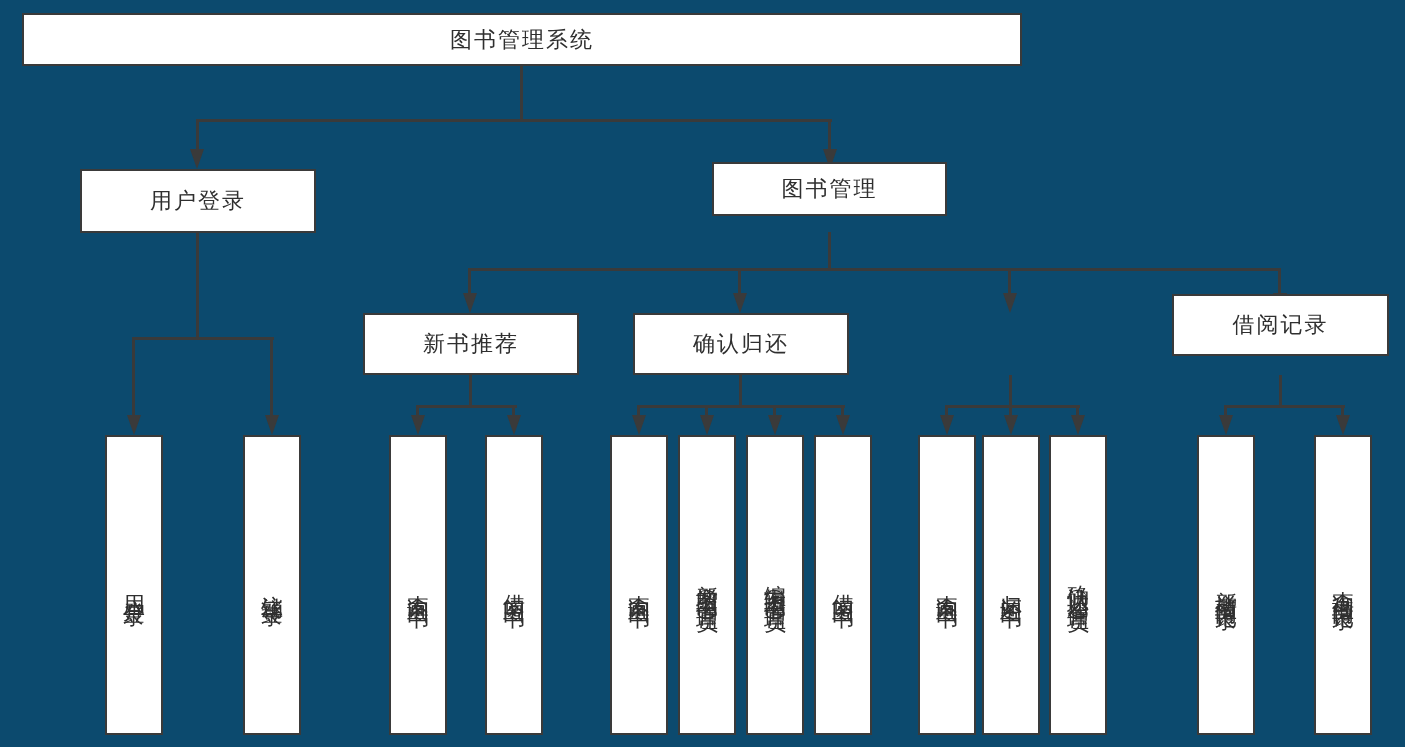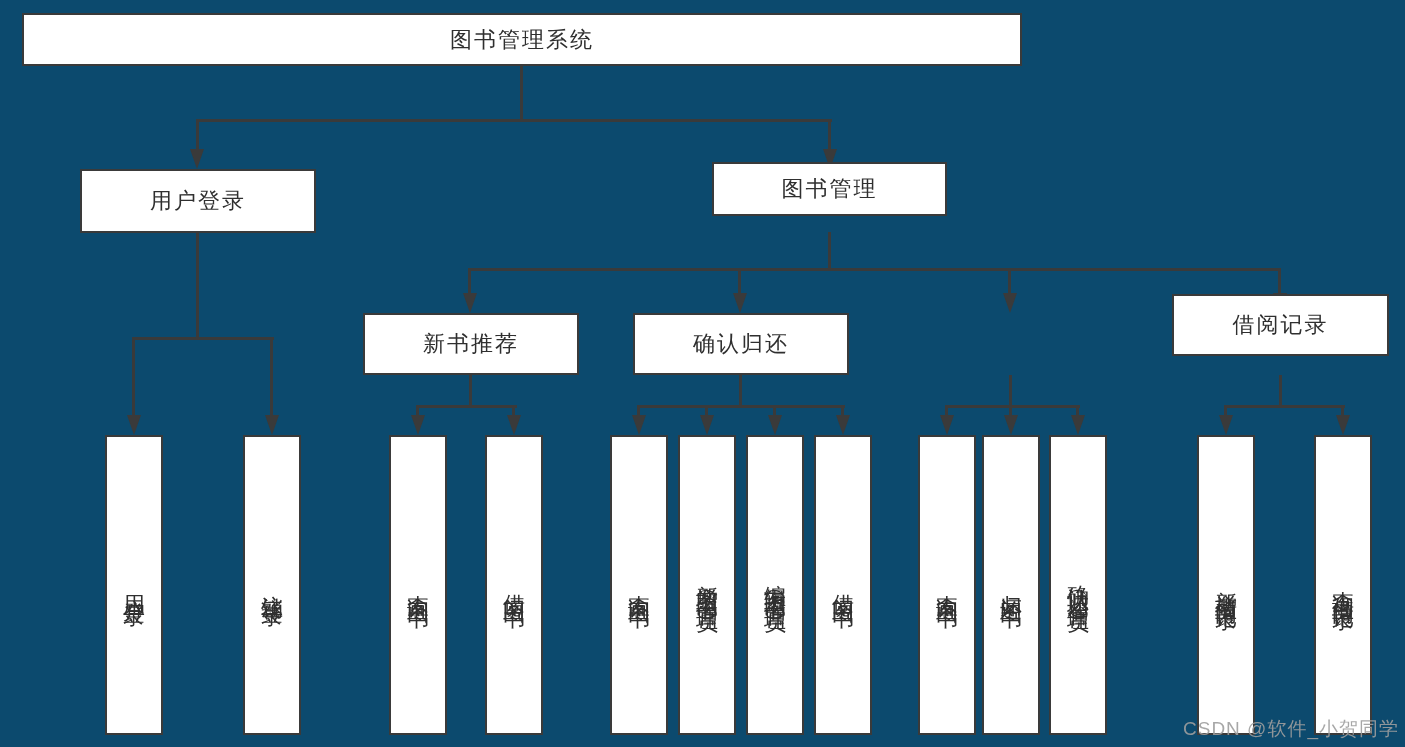--- a/index.html
+++ b/index.html
@@ -117,15 +117,14 @@
   <div class="leaf" style="left:610px;">查询图书</div>
   <div class="leaf" style="left:678px;">新增图书（管理员）</div>
   <div class="leaf" style="left:746px;">编辑图书（管理员）</div>
   <div class="leaf" style="left:814px;">借阅图书</div>
   <div class="leaf" style="left:918px;">查询图书</div>
   <div class="leaf" style="left:982px;">归还图书</div>
   <div class="leaf" style="left:1049px;">确认归还（管理员）</div>
   <div class="leaf" style="left:1197px;">新增借阅记录</div>
   <div class="leaf" style="left:1314px;">查询借阅记录</div>
 
-  <div class="watermark">CSDN @软件_小贺同学</div>
 
 </div>
 
 </body></html>

